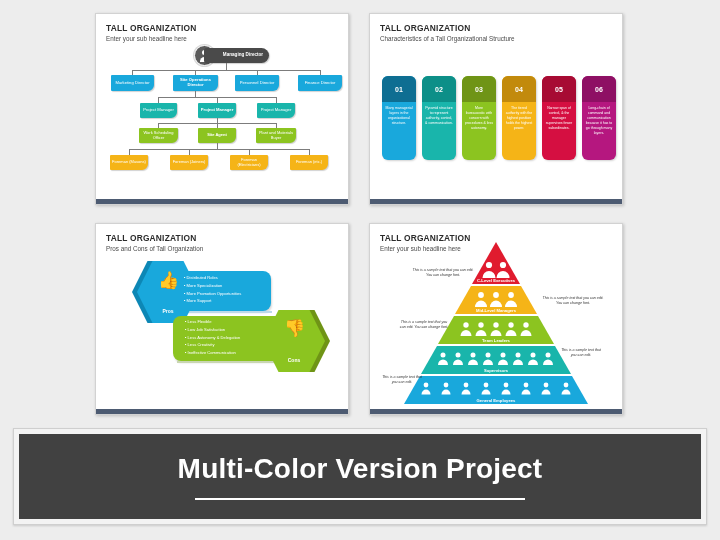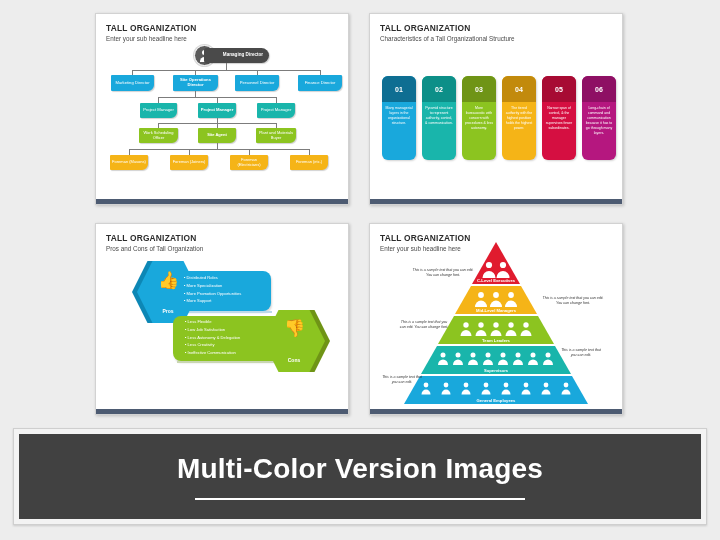--- a/index.html
+++ b/index.html
@@ -339,18 +339,18 @@
       <div class="anno" style="left:172px;top:72px;width:62px;">This is a sample text that you can edit. You can change font.</div>
       <div class="anno" style="left:28px;top:96px;width:52px;">This is a sample text that you can edit. You can change font.</div>
       <div class="anno" style="left:190px;top:124px;width:42px;">This is a sample text that you can edit.</div>
       <div class="anno" style="left:12px;top:151px;width:40px;">This is a sample text that you can edit.</div>
     </div>
     <div class="footbar"></div>
   </div>
 
   <div class="banner">
     <div class="banner-in">
-      <div class="banner-txt">Multi-Color Version Images</div>
+      <div class="banner-txt">Multi-Color Version Project</div>
       <div class="banner-rule"></div>
     </div>
   </div>
 
 </div>
 
 </body></html>

